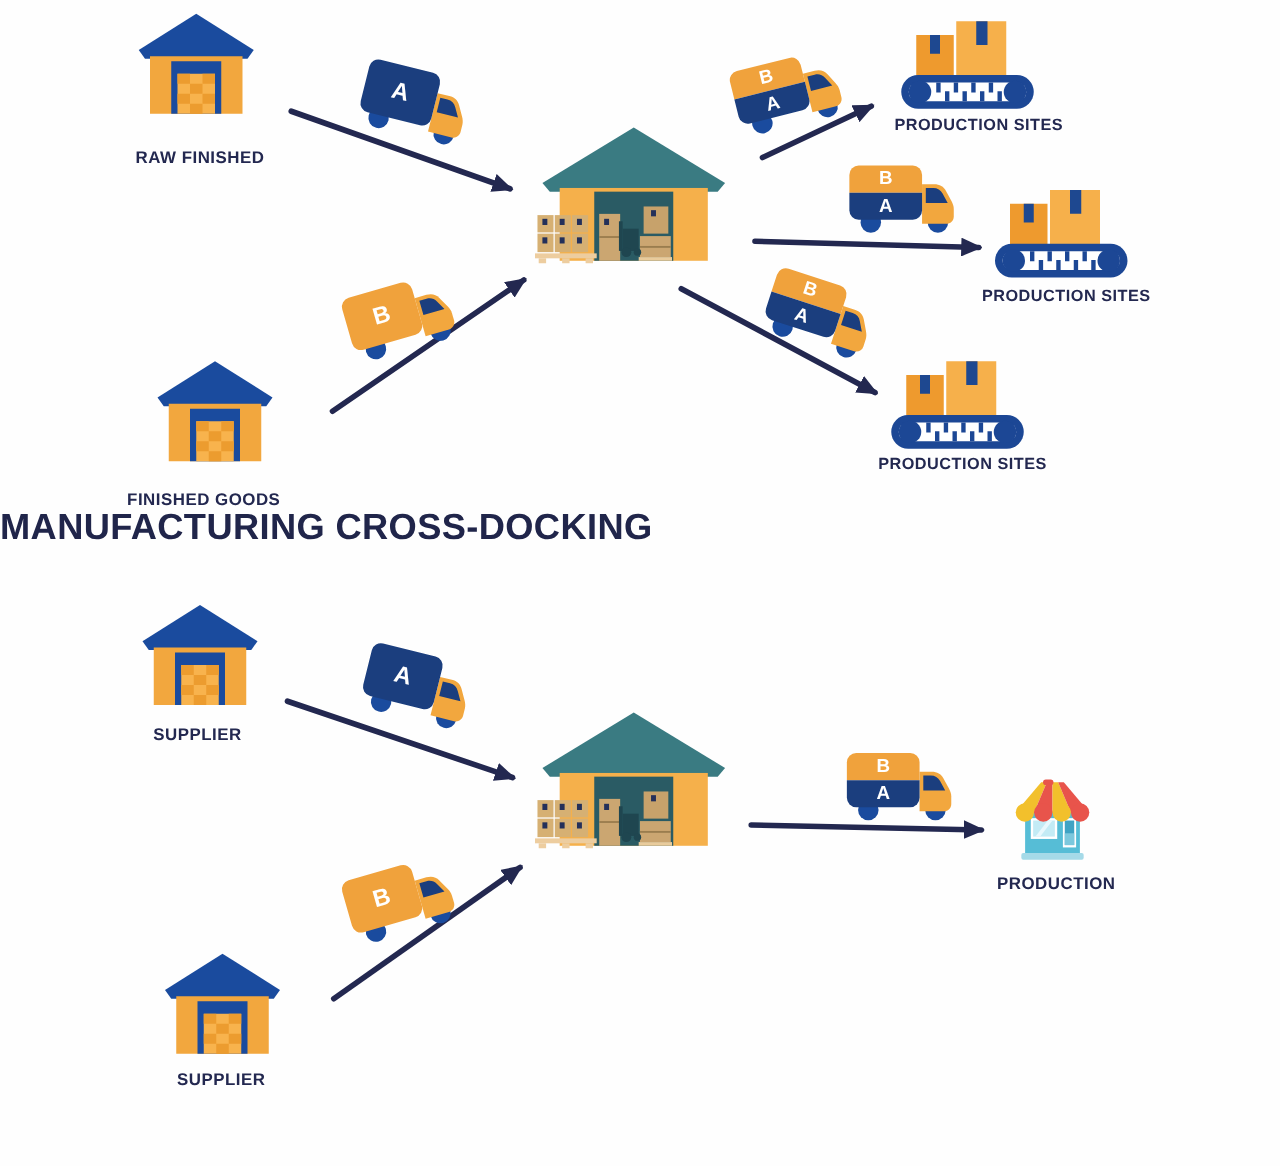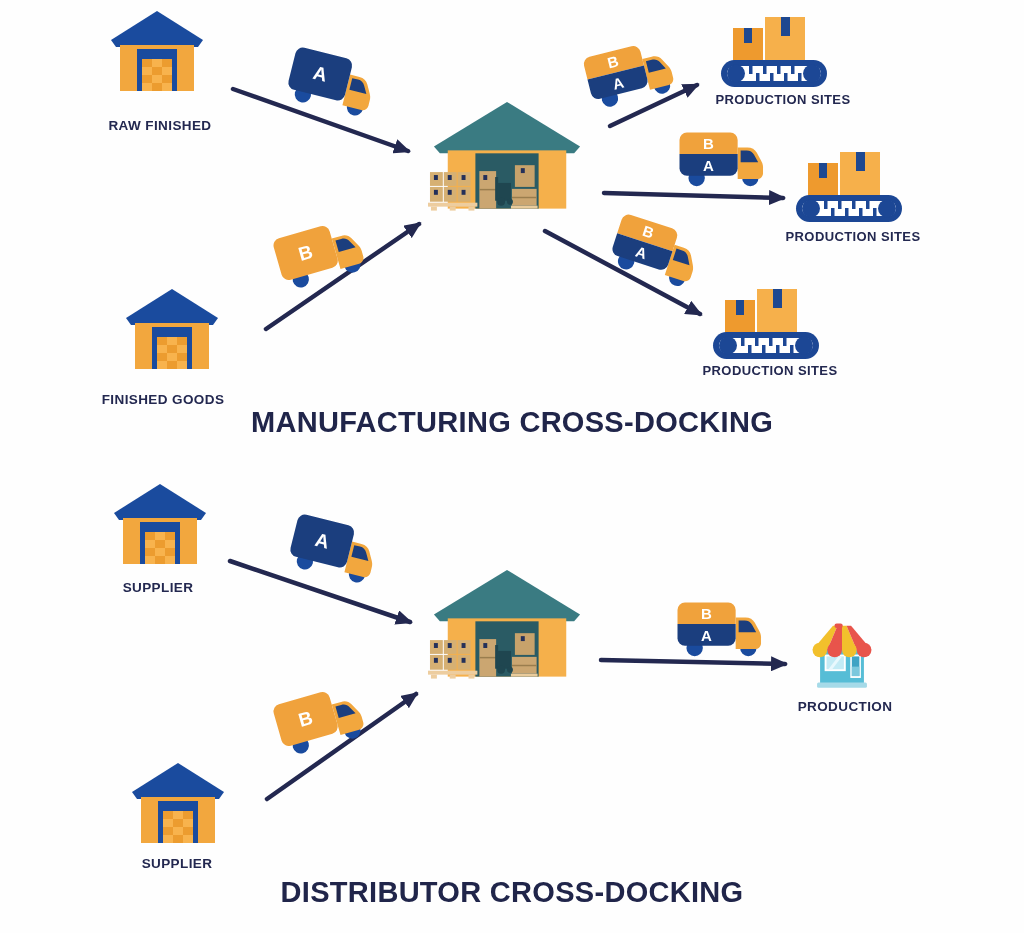--- a/index.html
+++ b/index.html
@@ -2,21 +2,21 @@
 <html><head>
 <meta charset="utf-8">
 <style>
   html,body{margin:0;padding:0;background:#fff;}
   .canvas{position:relative;width:1024px;height:933px;background:#fefefe;overflow:hidden;
           font-family:"Liberation Sans",sans-serif;}
   .el{position:absolute;}
   .el > svg{display:block;width:100%;height:auto;}
   .lbl{position:absolute;text-align:center;font-weight:700;font-size:13.5px;
        letter-spacing:.4px;color:#232850;white-space:nowrap;}
-  .title{position:absolute;left:0;width:1024px;text-align:center;font-weight:800;
+  .title{position:absolute;left:0;width:1024px;font-weight:800;
          font-size:29px;letter-spacing:.3px;color:#20254A;white-space:nowrap;}
   .truck{position:absolute;}
   .truck > svg{display:block;width:100%;height:auto;}
   .tl{position:absolute;color:#ffffff;font-weight:800;font-size:19px;line-height:1;
       transform:translate(-50%,-50%);}
   .tl.sm{font-size:15px;}
   #arrows{position:absolute;left:0;top:0;width:1024px;height:933px;}
 </style>
 </head>
 <body>
@@ -277,15 +277,14 @@
     <span class="tl sm" style="left:34.7%;top:59.8%">A</span>
   </div>
 
   <div class="el" style="left:808px;top:616px;width:68px">
     <svg viewBox="0 0 90 100">
         <use href="#s-store"></use>
       </svg>
   </div>
   <div class="lbl" style="left:745px;top:699px;width:200px">PRODUCTION</div>
 
-  <div class="title" style="top:876px">DISTRIBUTOR CROSS-DOCKING</div>
 
 </div>
 
 </body></html>

